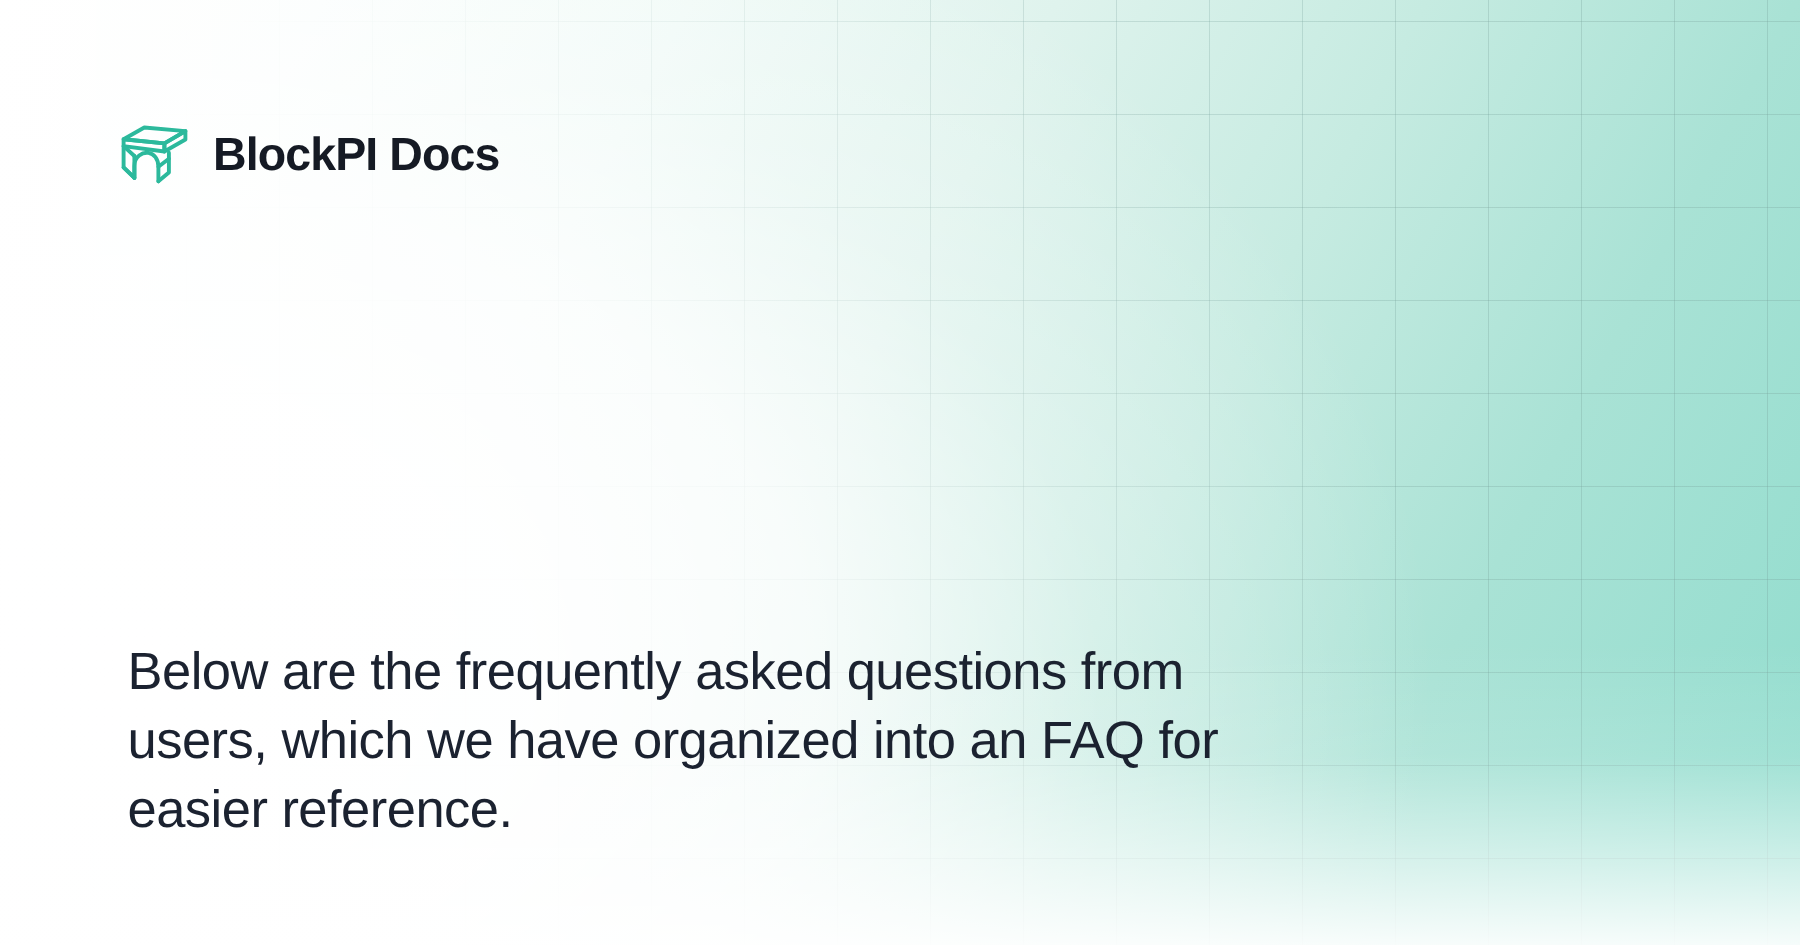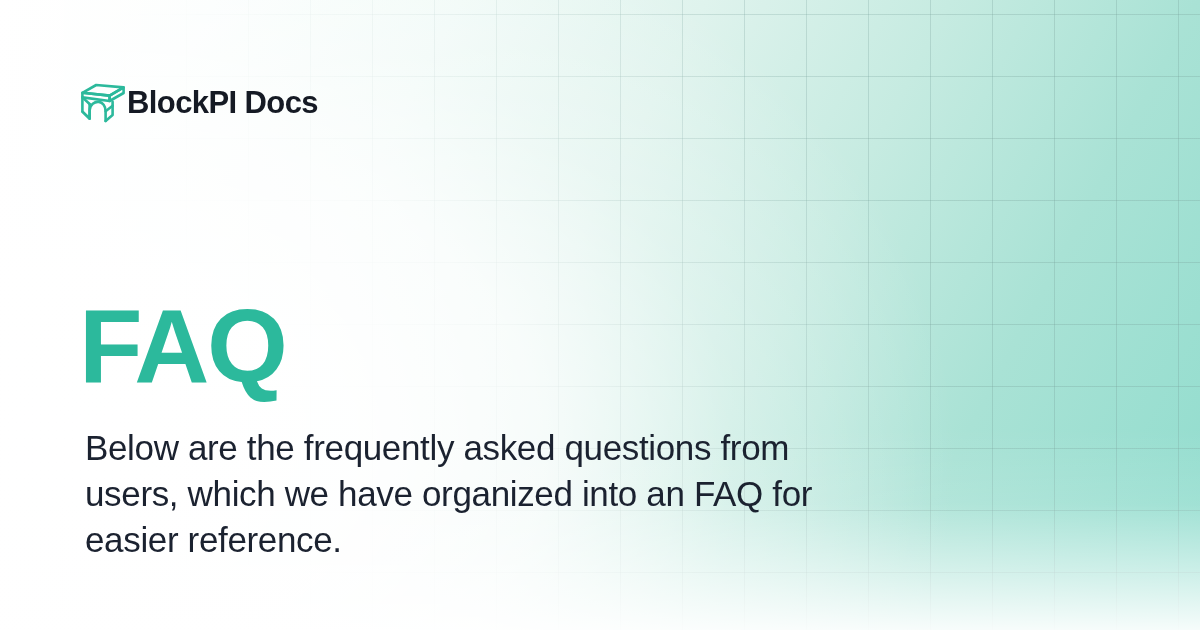--- a/index.html
+++ b/index.html
@@ -96,20 +96,21 @@
     position: absolute;
     inset: 0;
   }
 
   .brand {
     position: absolute;
     left: 79px;
     top: 80px;
     display: flex;
     align-items: center;
+    gap: 15px;
   }
 
   .brand-logo {
     width: 48px;
     height: 44px;
     display: block;
     flex: none;
   }
 
   .brand-name {
@@ -176,18 +177,17 @@
 
           <path d="M26.6 40.9 L33.6 35.0 L33.6 21.8"></path>
           <path d="M26.6 31.2 L33.6 25.8"></path>
 
           <path d="M10.6 24.0 L3.4 17.4"></path>
         </g>
       </svg>
       <span class="brand-name">BlockPI Docs</span>
     </div>
 
-    <h1 class="page-title">FAQ</h1>
 
     <p class="page-desc">Below are the frequently asked questions from users, which we have organized into an FAQ for easier reference.</p>
 
   </div>
 </div>
 
 </body></html>

